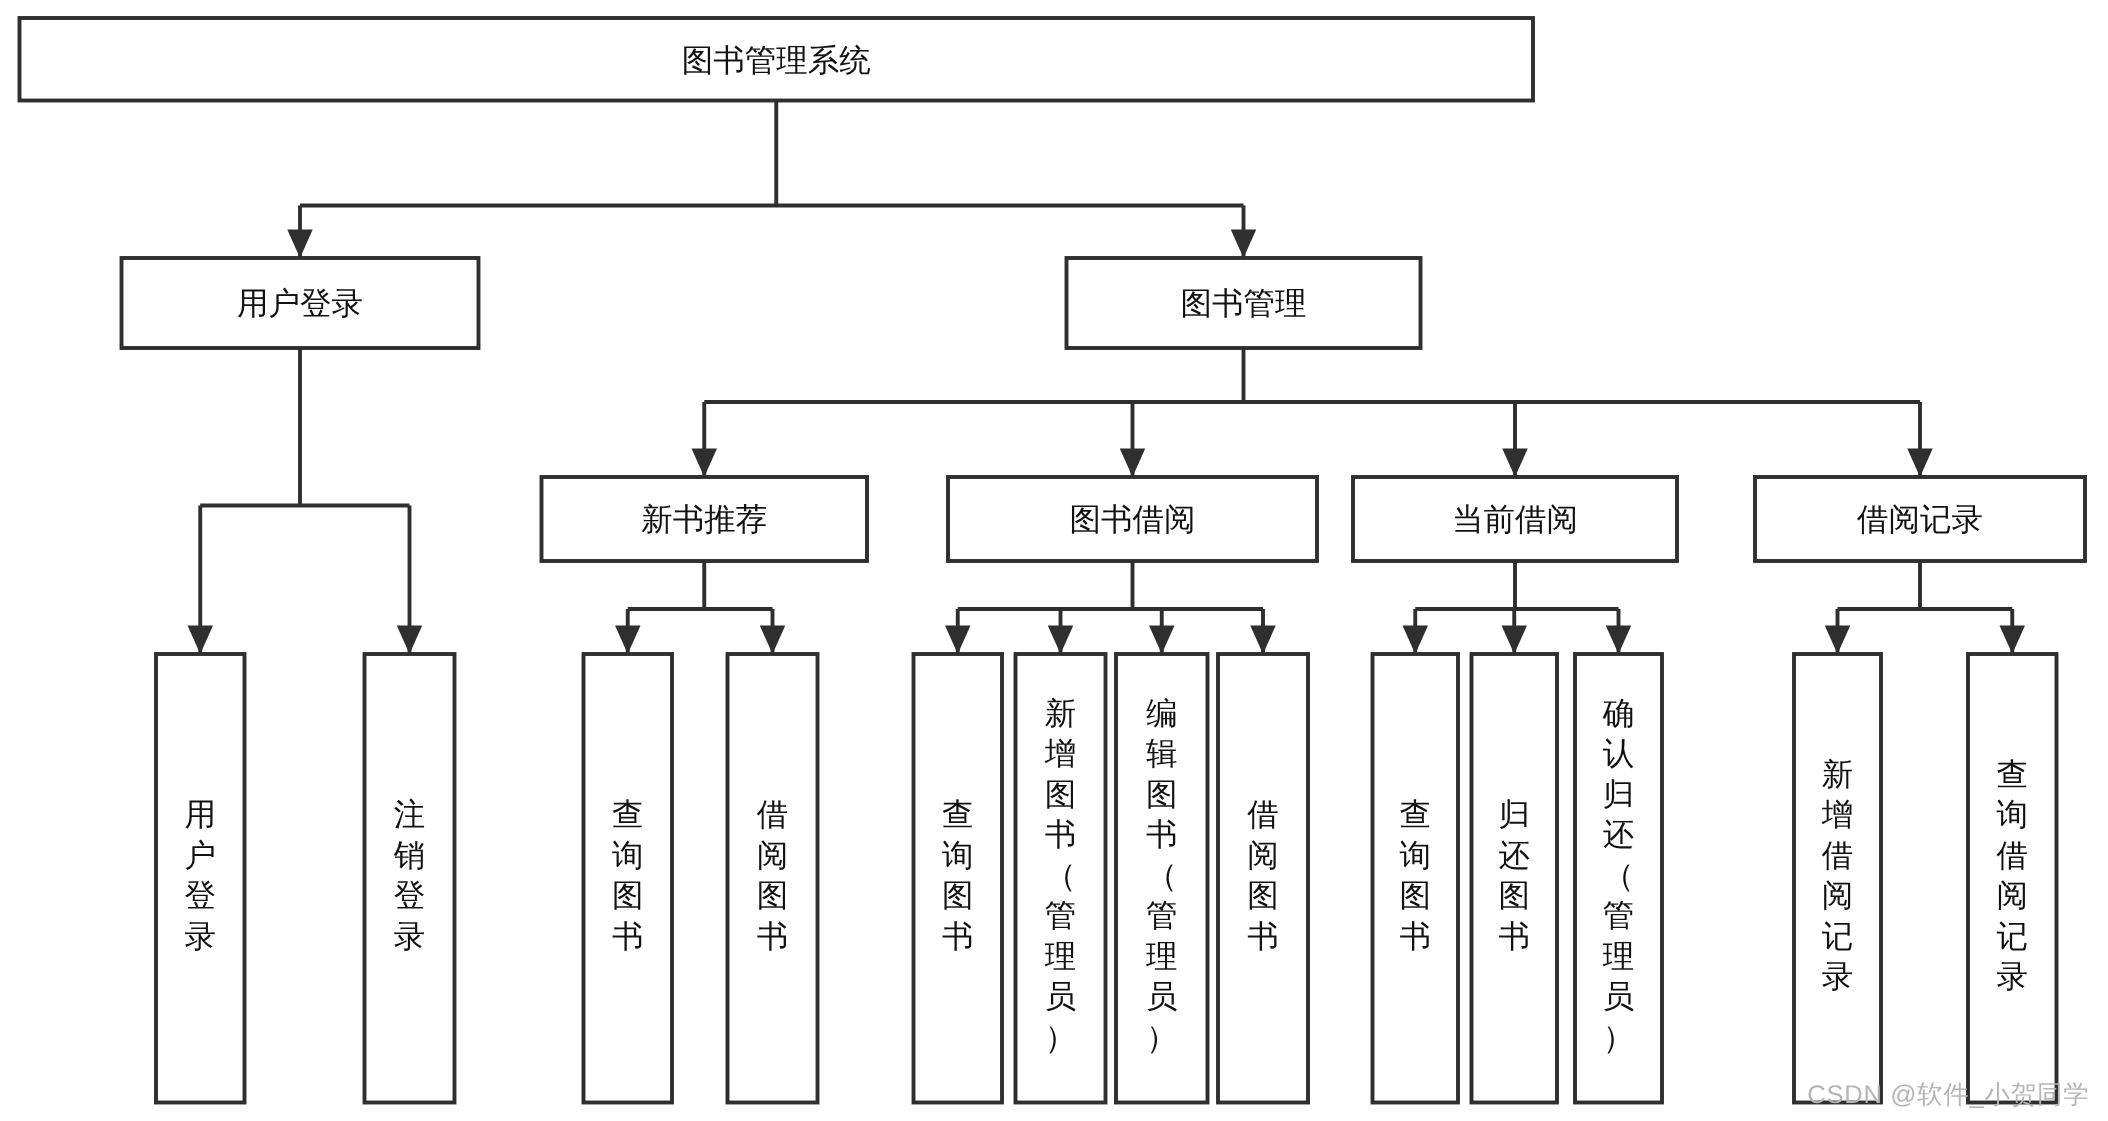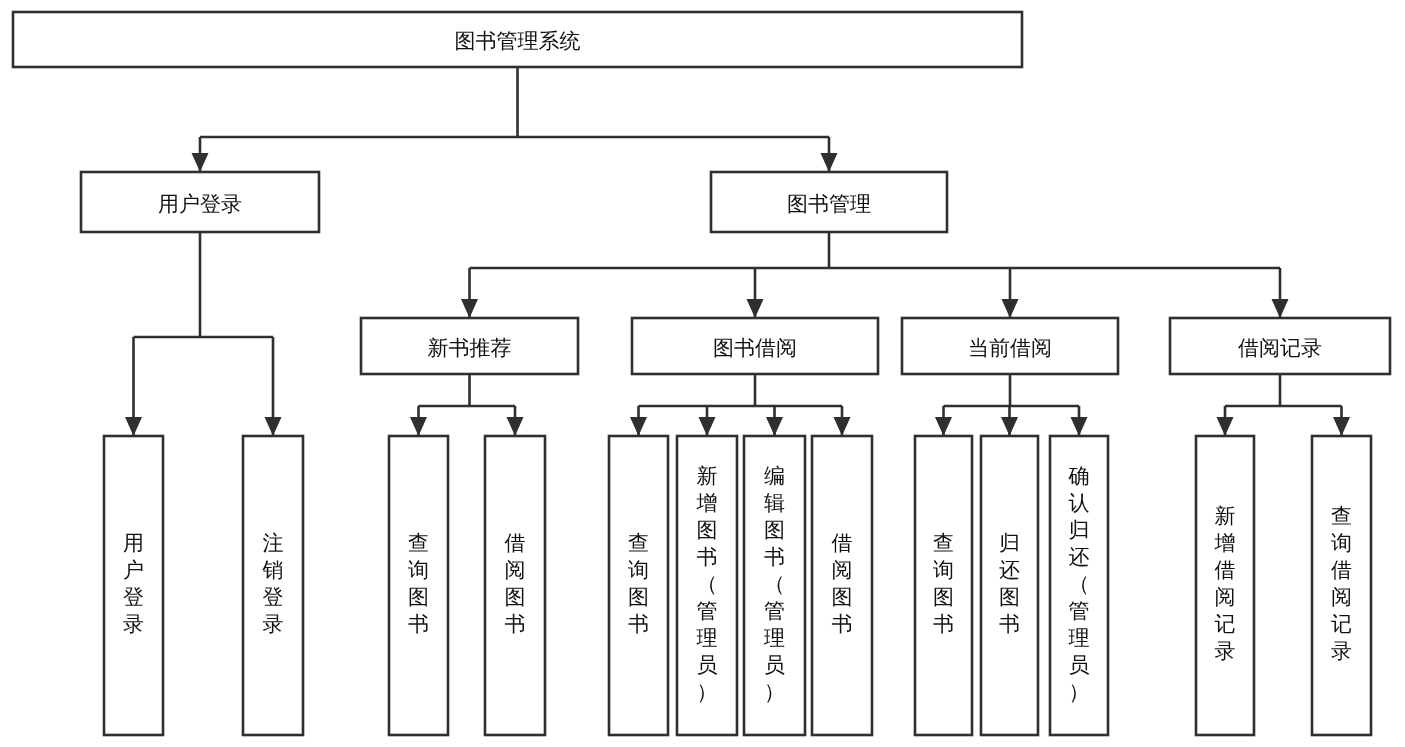--- a/index.html
+++ b/index.html
@@ -203,13 +203,14 @@
         <g>
           <rect x="1196" y="436" width="58" height="299" class="node-rect"></rect>
           <text x="1225" y="523" class="node-label-v"><tspan x="1225" dy="0">新</tspan><tspan x="1225" dy="27">增</tspan><tspan x="1225" dy="27">借</tspan><tspan x="1225" dy="27">阅</tspan><tspan x="1225" dy="27">记</tspan><tspan x="1225" dy="27">录</tspan></text>
         </g>
         <g>
           <rect x="1312" y="436" width="59" height="299" class="node-rect"></rect>
           <text x="1341.5" y="523" class="node-label-v"><tspan x="1341.5" dy="0">查</tspan><tspan x="1341.5" dy="27">询</tspan><tspan x="1341.5" dy="27">借</tspan><tspan x="1341.5" dy="27">阅</tspan><tspan x="1341.5" dy="27">记</tspan><tspan x="1341.5" dy="27">录</tspan></text>
         </g>
       </g>
   </svg>
+  <div class="watermark">CSDN @软件_小贺同学</div>
 </div>
 
 </body></html>

